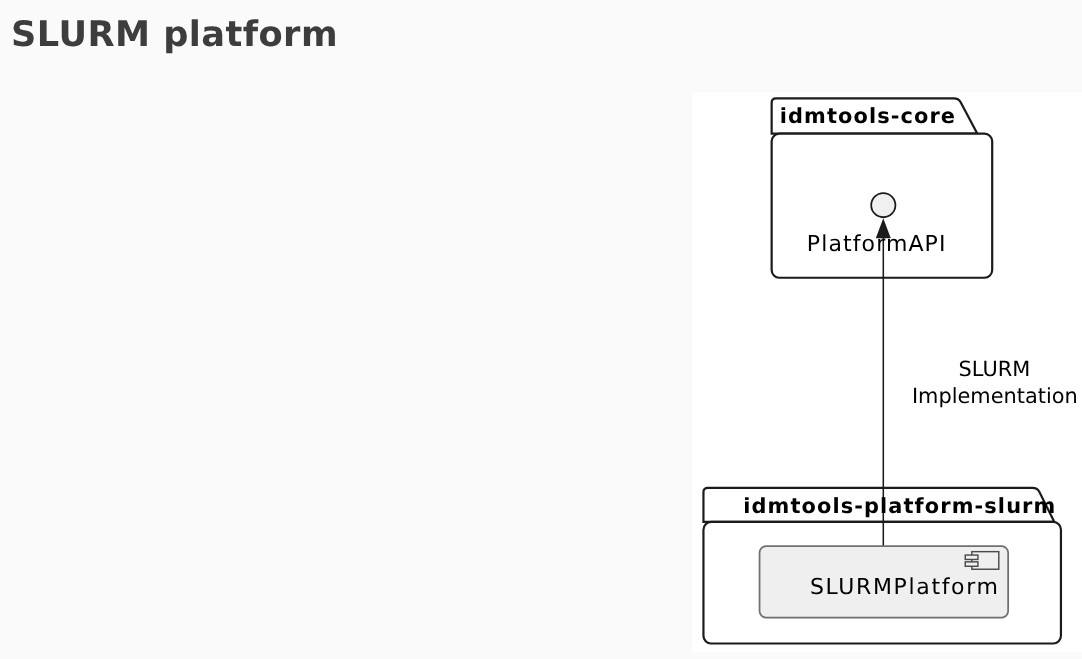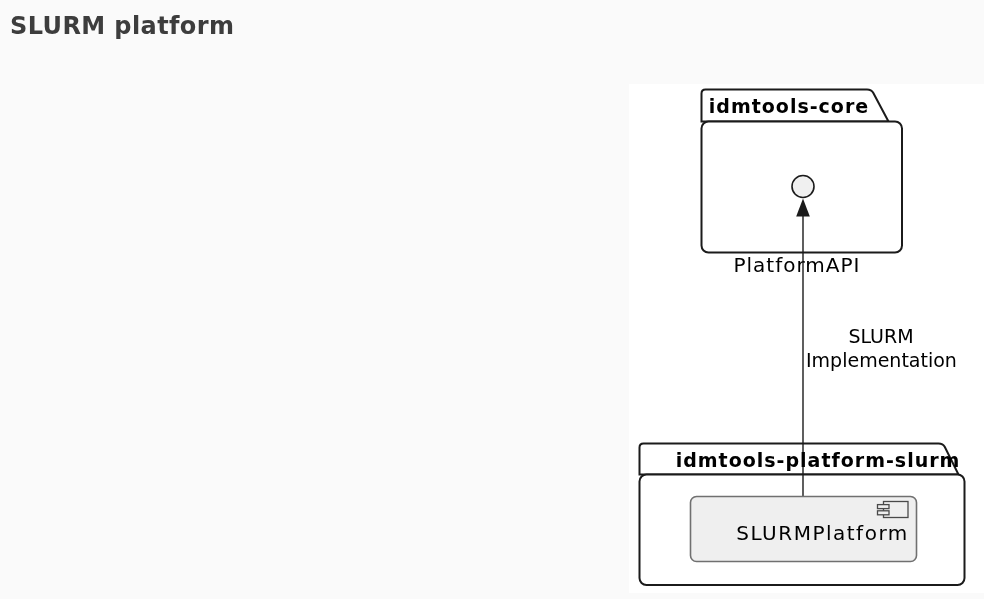--- a/index.html
+++ b/index.html
@@ -3,36 +3,36 @@
 <meta charset="utf-8">
 <style>
   html,body{margin:0;padding:0;}
   body{
     width:984px;height:599px;overflow:hidden;position:relative;
     background:#fafafa;
     font-family:"DejaVu Sans","Liberation Sans",sans-serif;
   }
   .page-title{
     position:absolute;left:10px;top:12px;
-    font-size:24px;font-weight:600;color:#3d3d3d;letter-spacing:.4px;
+    font-size:32px;font-weight:600;color:#3d3d3d;letter-spacing:.4px;
     margin:0;
   }
   .diagram-panel{
     position:absolute;left:629px;top:84px;width:355px;height:509px;
     background:#ffffff;
   }
   .diagram-svg{position:absolute;left:0;top:0;}
   .t{
     position:absolute;color:#000000;white-space:nowrap;
     text-align:center;line-height:22px;
   }
   .tab-label{font-size:19px;font-weight:bold;letter-spacing:1px;line-height:21px;}
   .iface-label{font-size:20px;letter-spacing:1px;}
   .comp-label{font-size:20px;letter-spacing:1.5px;margin-left:19px;}
-  .edge-label{font-size:19px;line-height:24px;white-space:normal;}
+  .edge-label{font-size:19px;line-height:24px;white-space:normal;margin-left:23px;}
 </style>
 </head>
 <body>
 
 <h1 class="page-title">SLURM platform</h1>
 
 <div class="diagram-panel"></div>
 
 <svg class="diagram-svg" width="984" height="599" viewBox="0 0 984 599">
 
@@ -56,21 +56,21 @@
     <rect x="877.5" y="510.8" width="11.5" height="4"></rect>
   </g>
 
   <circle cx="803" cy="186.5" r="11" fill="#f0f0f0" stroke="#1b1b1b" stroke-width="1.6"></circle>
 
   <polygon points="803,198.5 796.2,216.5 809.8,216.5" fill="#1b1b1b"></polygon>
 </svg>
 
 <div class="t tab-label" style="left:701px;top:96px;width:176px;">idmtools-core</div>
 
-<div class="t iface-label" style="left:703px;top:210px;width:188px;margin-top:44px;">PlatformAPI</div>
+<div class="t iface-label" style="left:703px;top:210px;width:188px;">PlatformAPI</div>
 
 <div class="t edge-label" style="left:806px;top:324px;width:150px;">
   <div>SLURM</div>
   <div>Implementation</div>
 </div>
 
 <div class="t tab-label" style="left:621px;top:450px;width:306px;padding-left:44px;">idmtools-platform-slurm</div>
 
 <div class="t comp-label" style="left:690px;top:522px;width:227px;">SLURMPlatform</div>
 

